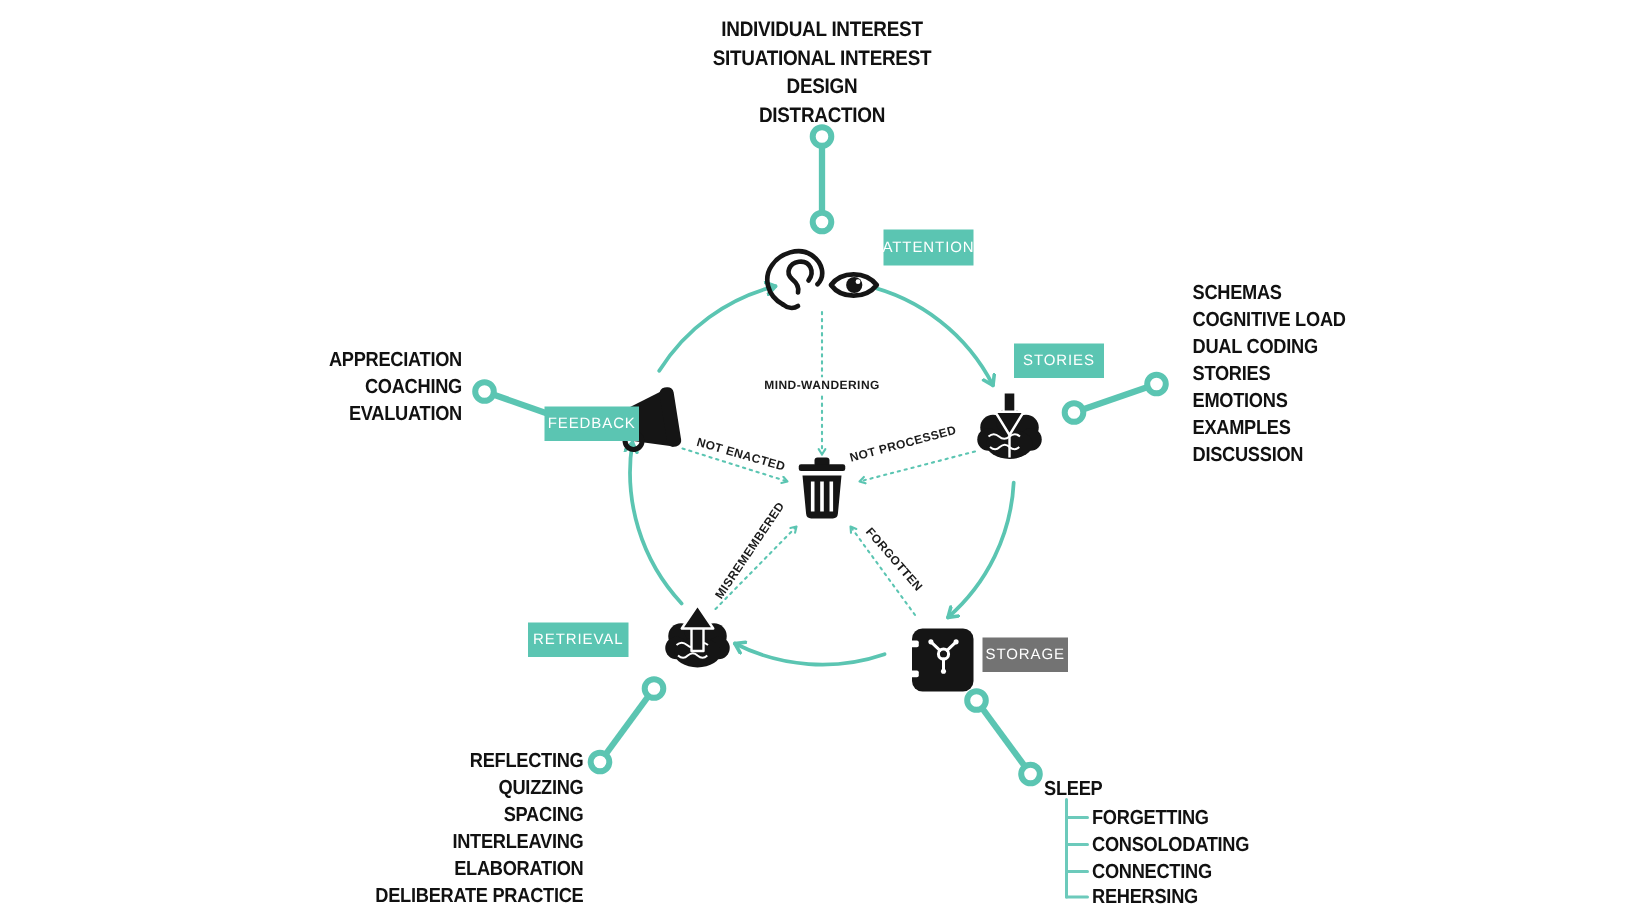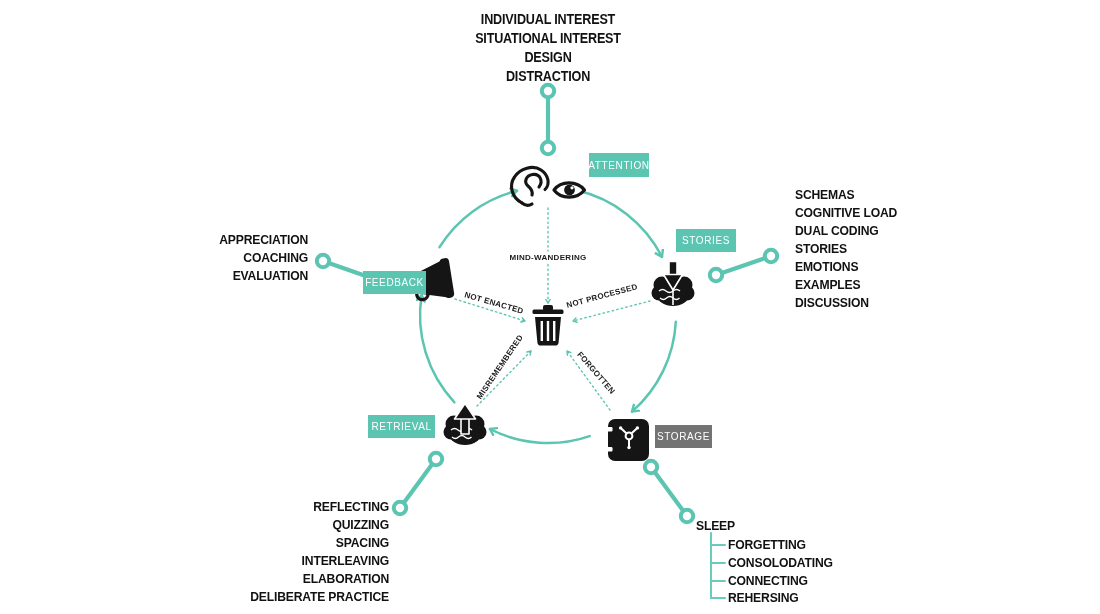--- a/index.html
+++ b/index.html
@@ -206,21 +206,21 @@
   <div class="list left cx" style="left:728px;top:536px;line-height:17.8px;">
     <div>FORGETTING</div>
     <div>CONSOLODATING</div>
     <div>CONNECTING</div>
     <div>REHERSING</div>
   </div>
 
   <div class="tag" style="left:589px;top:153px;width:60px;height:24px;background:#5BC5B2;">ATTENTION</div>
   <div class="tag" style="left:676px;top:229px;width:60px;height:23px;background:#5BC5B2;">STORIES</div>
   <div class="tag" style="left:655px;top:425px;width:57px;height:23px;background:#737373;">STORAGE</div>
-  <div class="tag" style="left:368px;top:415px;width:67px;height:23px;background:#5BC5B2;">RETRIEVAL</div>
+  <div class="tag" style="left:352px;top:415px;width:67px;height:23px;background:#5BC5B2;">RETRIEVAL</div>
   <div class="tag" style="left:363px;top:235px;width:63px;height:23px;background:#5BC5B2;margin-top:36px;">FEEDBACK</div>
 
   <div class="tiny" style="left:548px;top:257px;transform:translate(-50%,-50%);background:#fff;padding:1px 3px;">MIND-WANDERING</div>
   <div class="tiny" style="left:602px;top:296px;transform:translate(-50%,-50%) rotate(-15deg);">NOT PROCESSED</div>
   <div class="tiny" style="left:494px;top:303px;transform:translate(-50%,-50%) rotate(16deg);">NOT ENACTED</div>
   <div class="tiny" style="left:500px;top:367px;transform:translate(-50%,-50%) rotate(-56deg);">MISREMEMBERED</div>
   <div class="tiny" style="left:596px;top:373px;transform:translate(-50%,-50%) rotate(49deg);">FORGOTTEN</div>
 
 </div>
 

